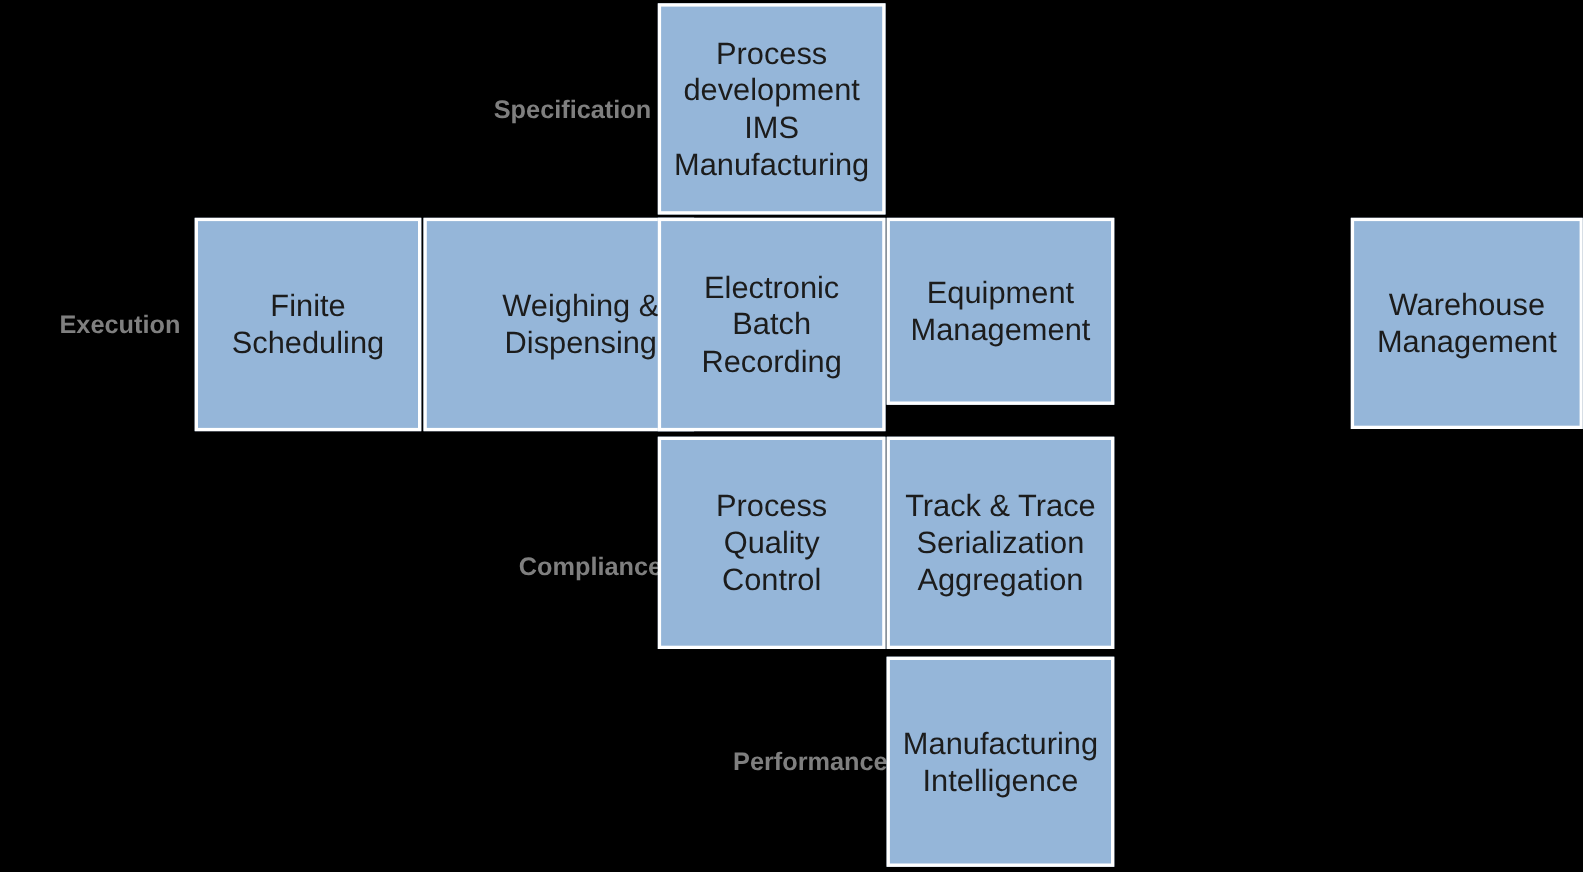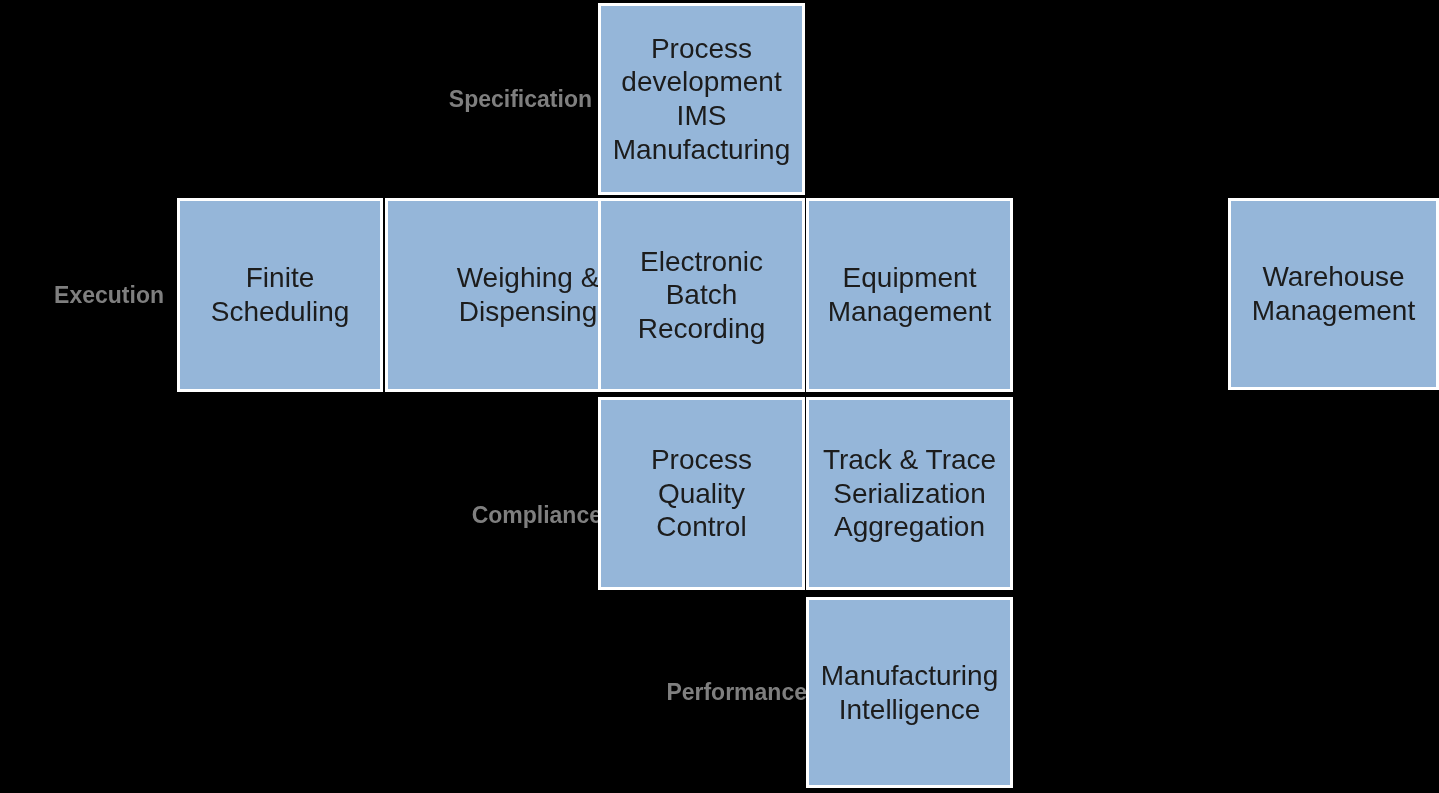--- a/index.html
+++ b/index.html
@@ -62,21 +62,21 @@
   <div class="box" style="left:177px; top:198px; width:206px; height:194px;">Finite
 Scheduling</div>
 
   <div class="box" style="left:385px; top:198px; width:246px; height:194px;padding-left:40px;">Weighing &amp;
 Dispensing</div>
 
   <div class="box" style="left:598px; top:198px; width:207px; height:194px;">Electronic
 Batch
 Recording</div>
 
-  <div class="box" style="left:806px; top:198px; width:207px; height:194px;">Equipment
+  <div class="box" style="left:806px; top:198px; width:207px; height:170px;">Equipment
 Management</div>
 
 
   <div class="box" style="left:1228px; top:198px; width:211px; height:192px;">Warehouse
 Management</div>
 
   <div class="box" style="left:598px; top:397px; width:207px; height:193px;">Process
 Quality
 Control</div>
 

